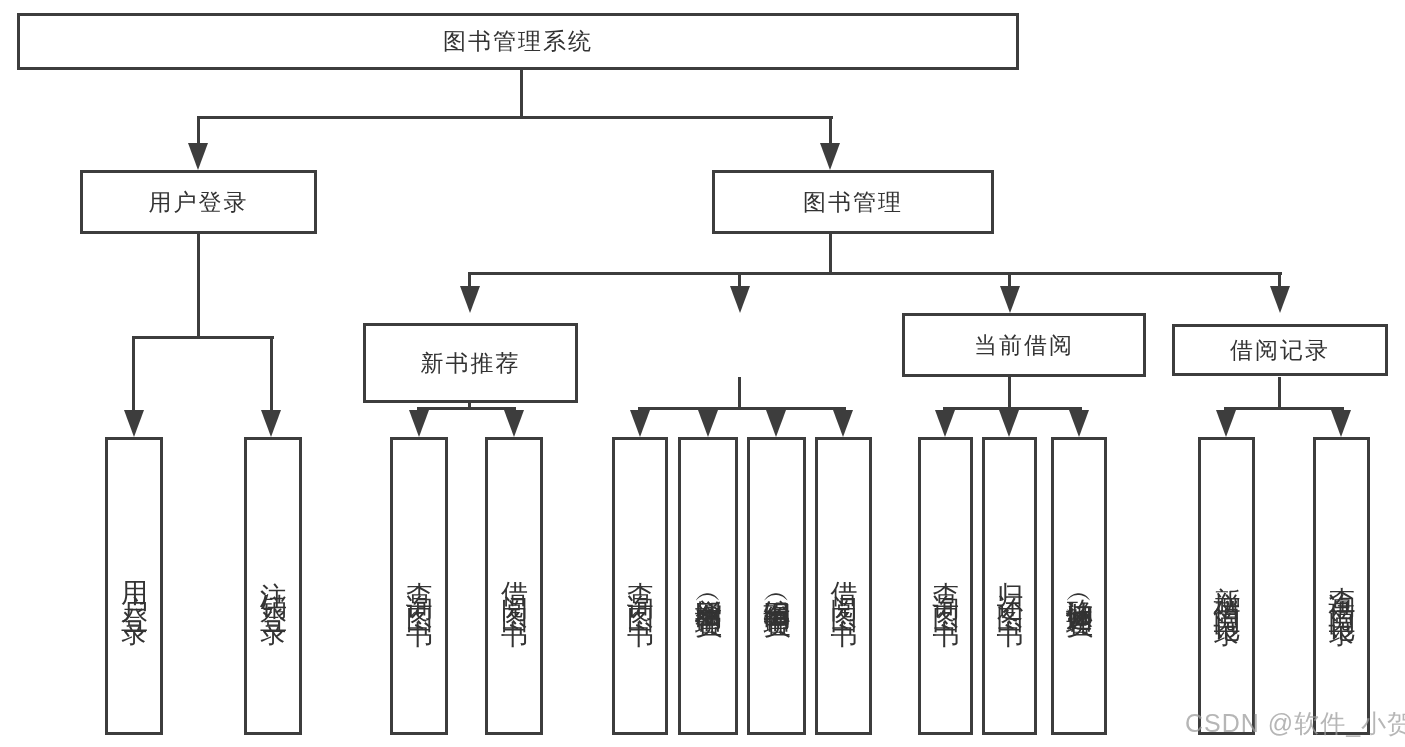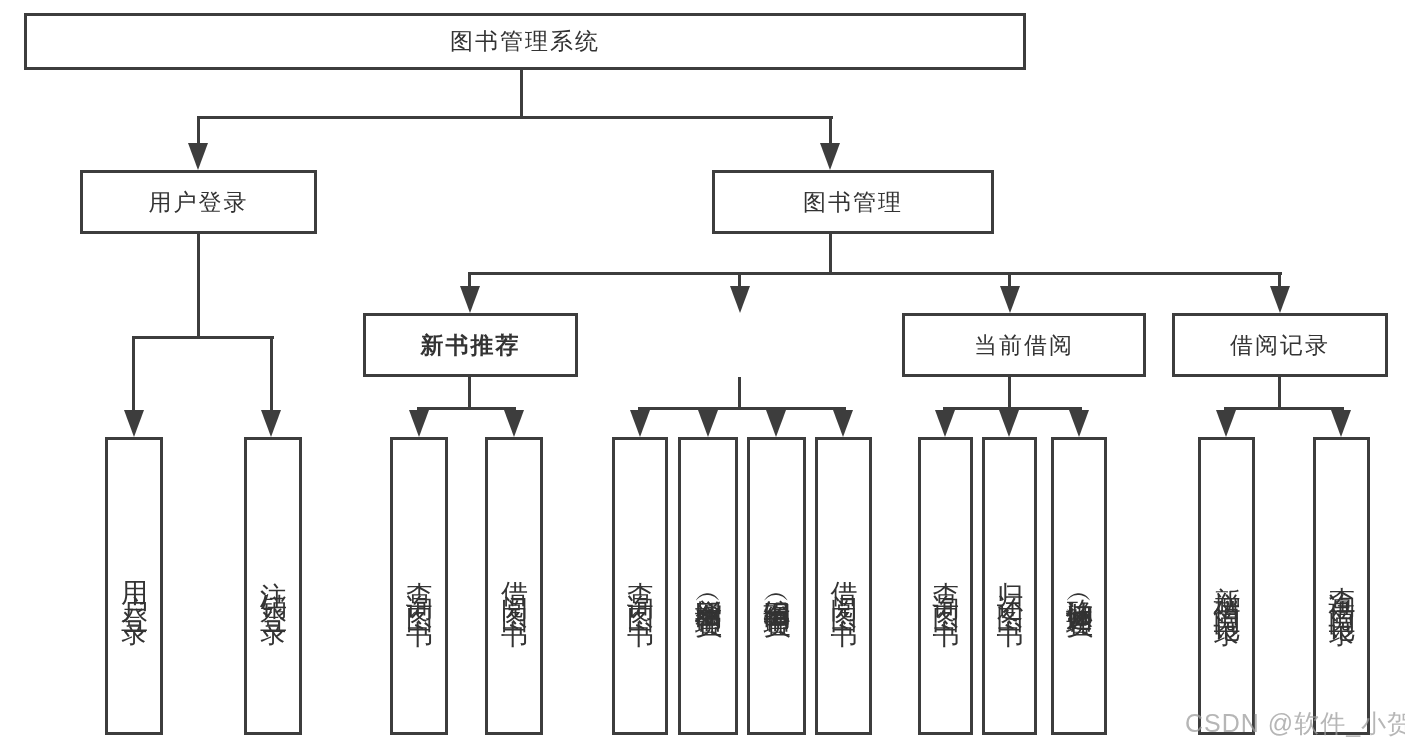--- a/index.html
+++ b/index.html
@@ -33,42 +33,42 @@
   .watermark{
     position:absolute;left:1185px;top:707px;z-index:3;
     font-size:25px;letter-spacing:1px;color:#9e9e9e;opacity:0.75;white-space:nowrap;
   }
 </style>
 </head>
 <body>
 
 <div id="stage">
 
-  <div class="box" style="left:24px;top:13px;width:1002px;height:57px;">
+  <div class="box" style="left:17px;top:13px;width:1002px;height:57px;">
     <span>图书管理系统</span>
   </div>
 
   <div class="box" style="left:80px;top:170px;width:237px;height:64px;">
     <span>用户登录</span>
   </div>
 
   <div class="box" style="left:712px;top:170px;width:282px;height:64px;">
     <span>图书管理</span>
   </div>
 
-  <div class="box" style="left:363px;top:313px;width:215px;height:64px;font-weight:bold;">
+  <div class="box" style="left:363px;top:323px;width:215px;height:80px;">
     <span>新书推荐</span>
   </div>
 
 
   <div class="box" style="left:902px;top:313px;width:244px;height:64px;text-align:right;">
     <span>当前借阅</span>
   </div>
 
-  <div class="box" style="left:1172px;top:313px;width:216px;height:64px;">
+  <div class="box" style="left:1172px;top:324px;width:216px;height:52px;">
     <span>借阅记录</span>
   </div>
 
   <div class="leaf sp-lg" style="left:105px;width:58px;">
     <span class="vtext">用户登录</span>
   </div>
 
   <div class="leaf sp-lg" style="left:244px;width:58px;">
     <span class="vtext">注销登录</span>
   </div>

